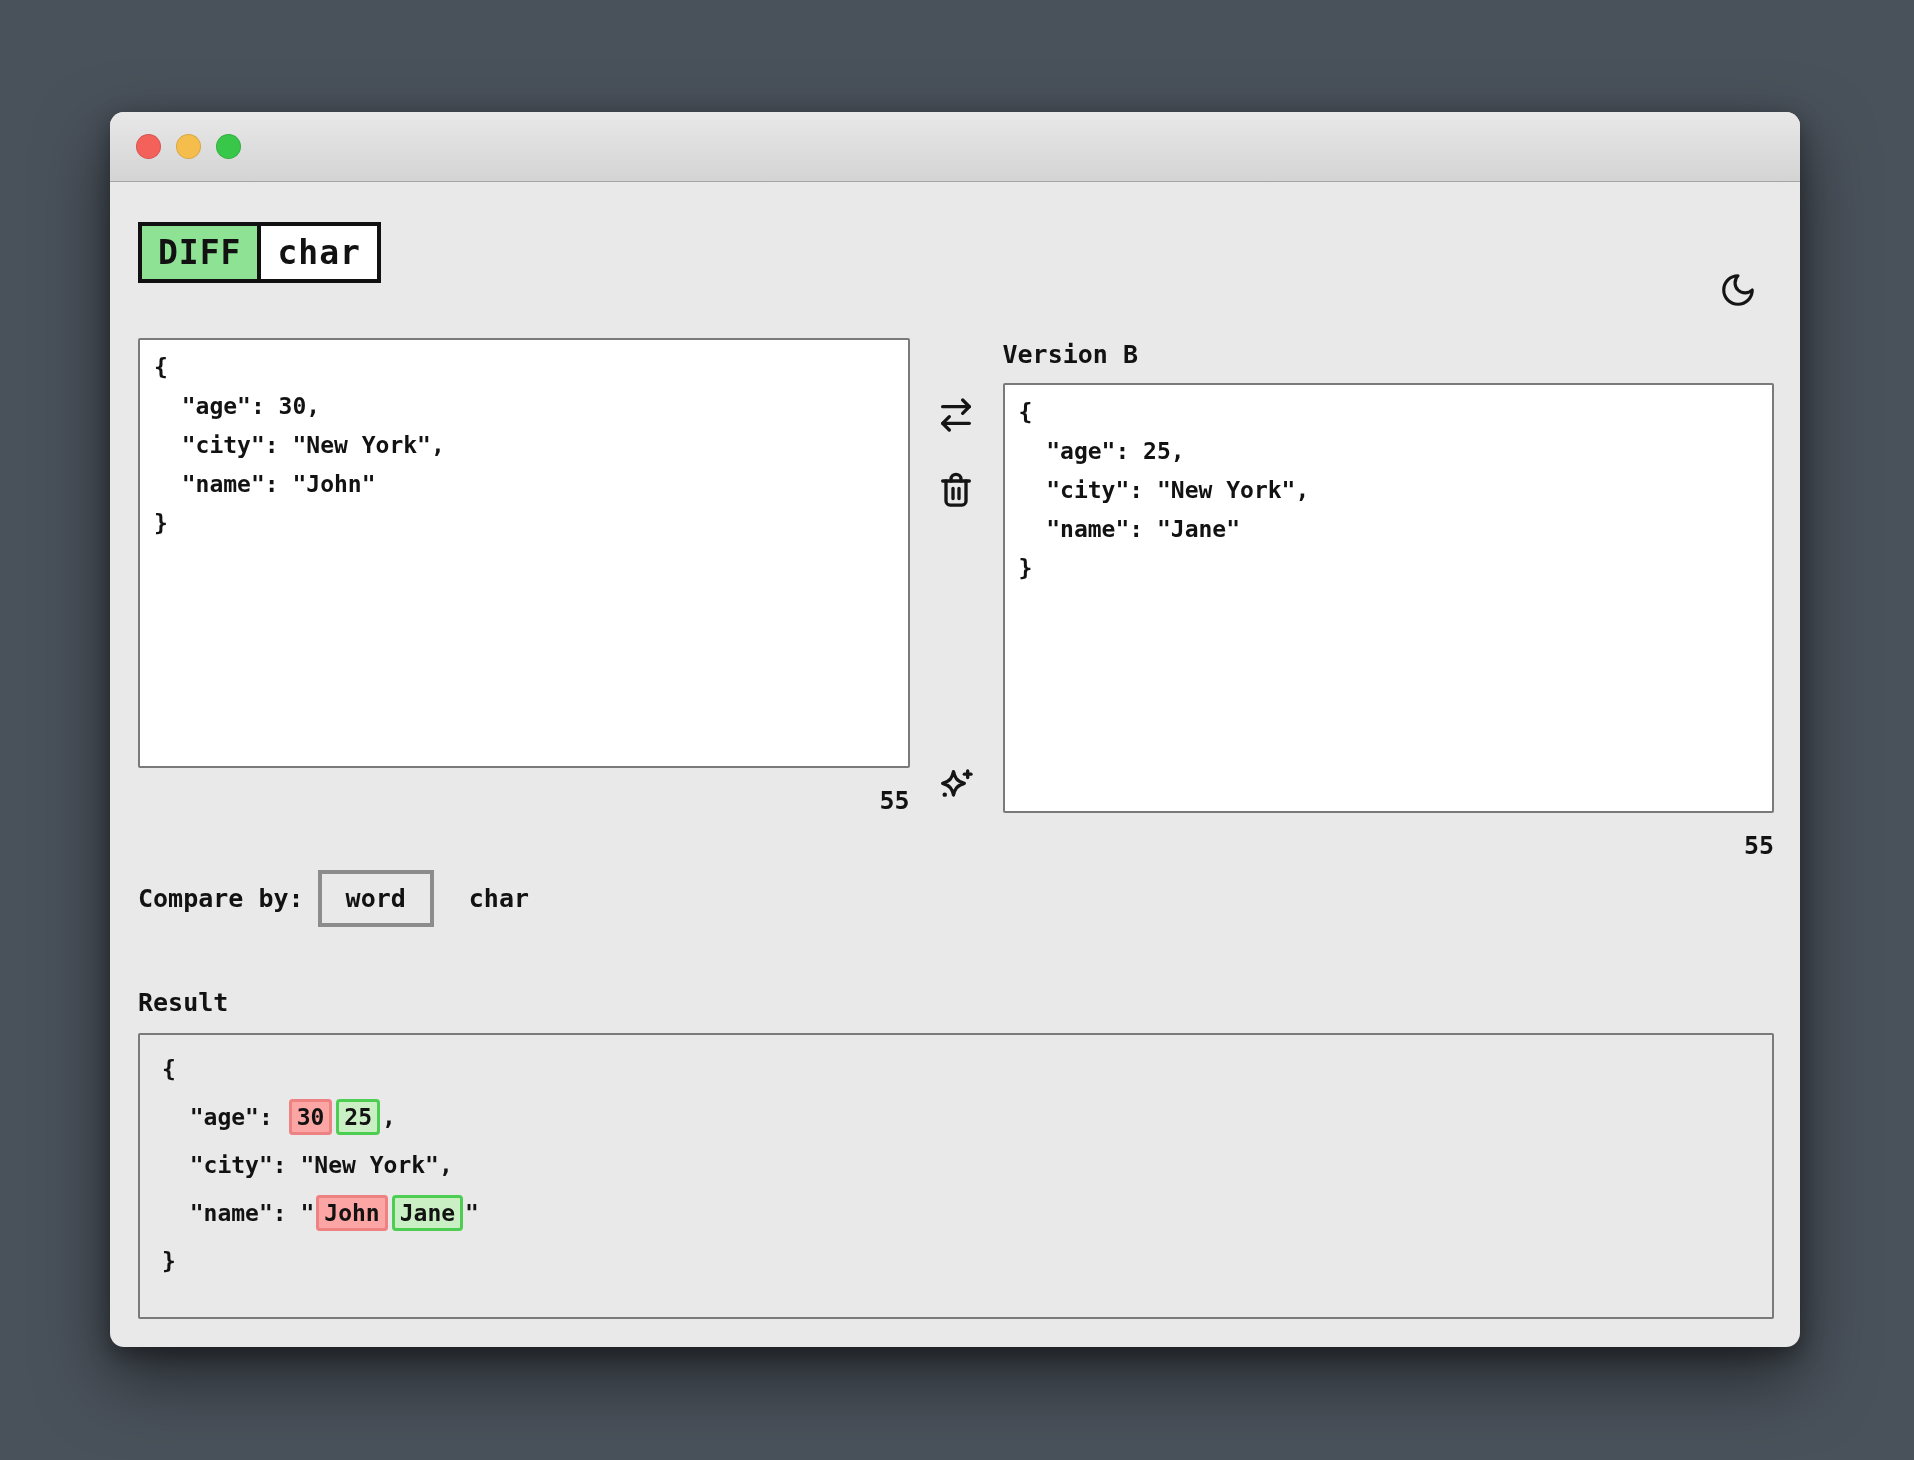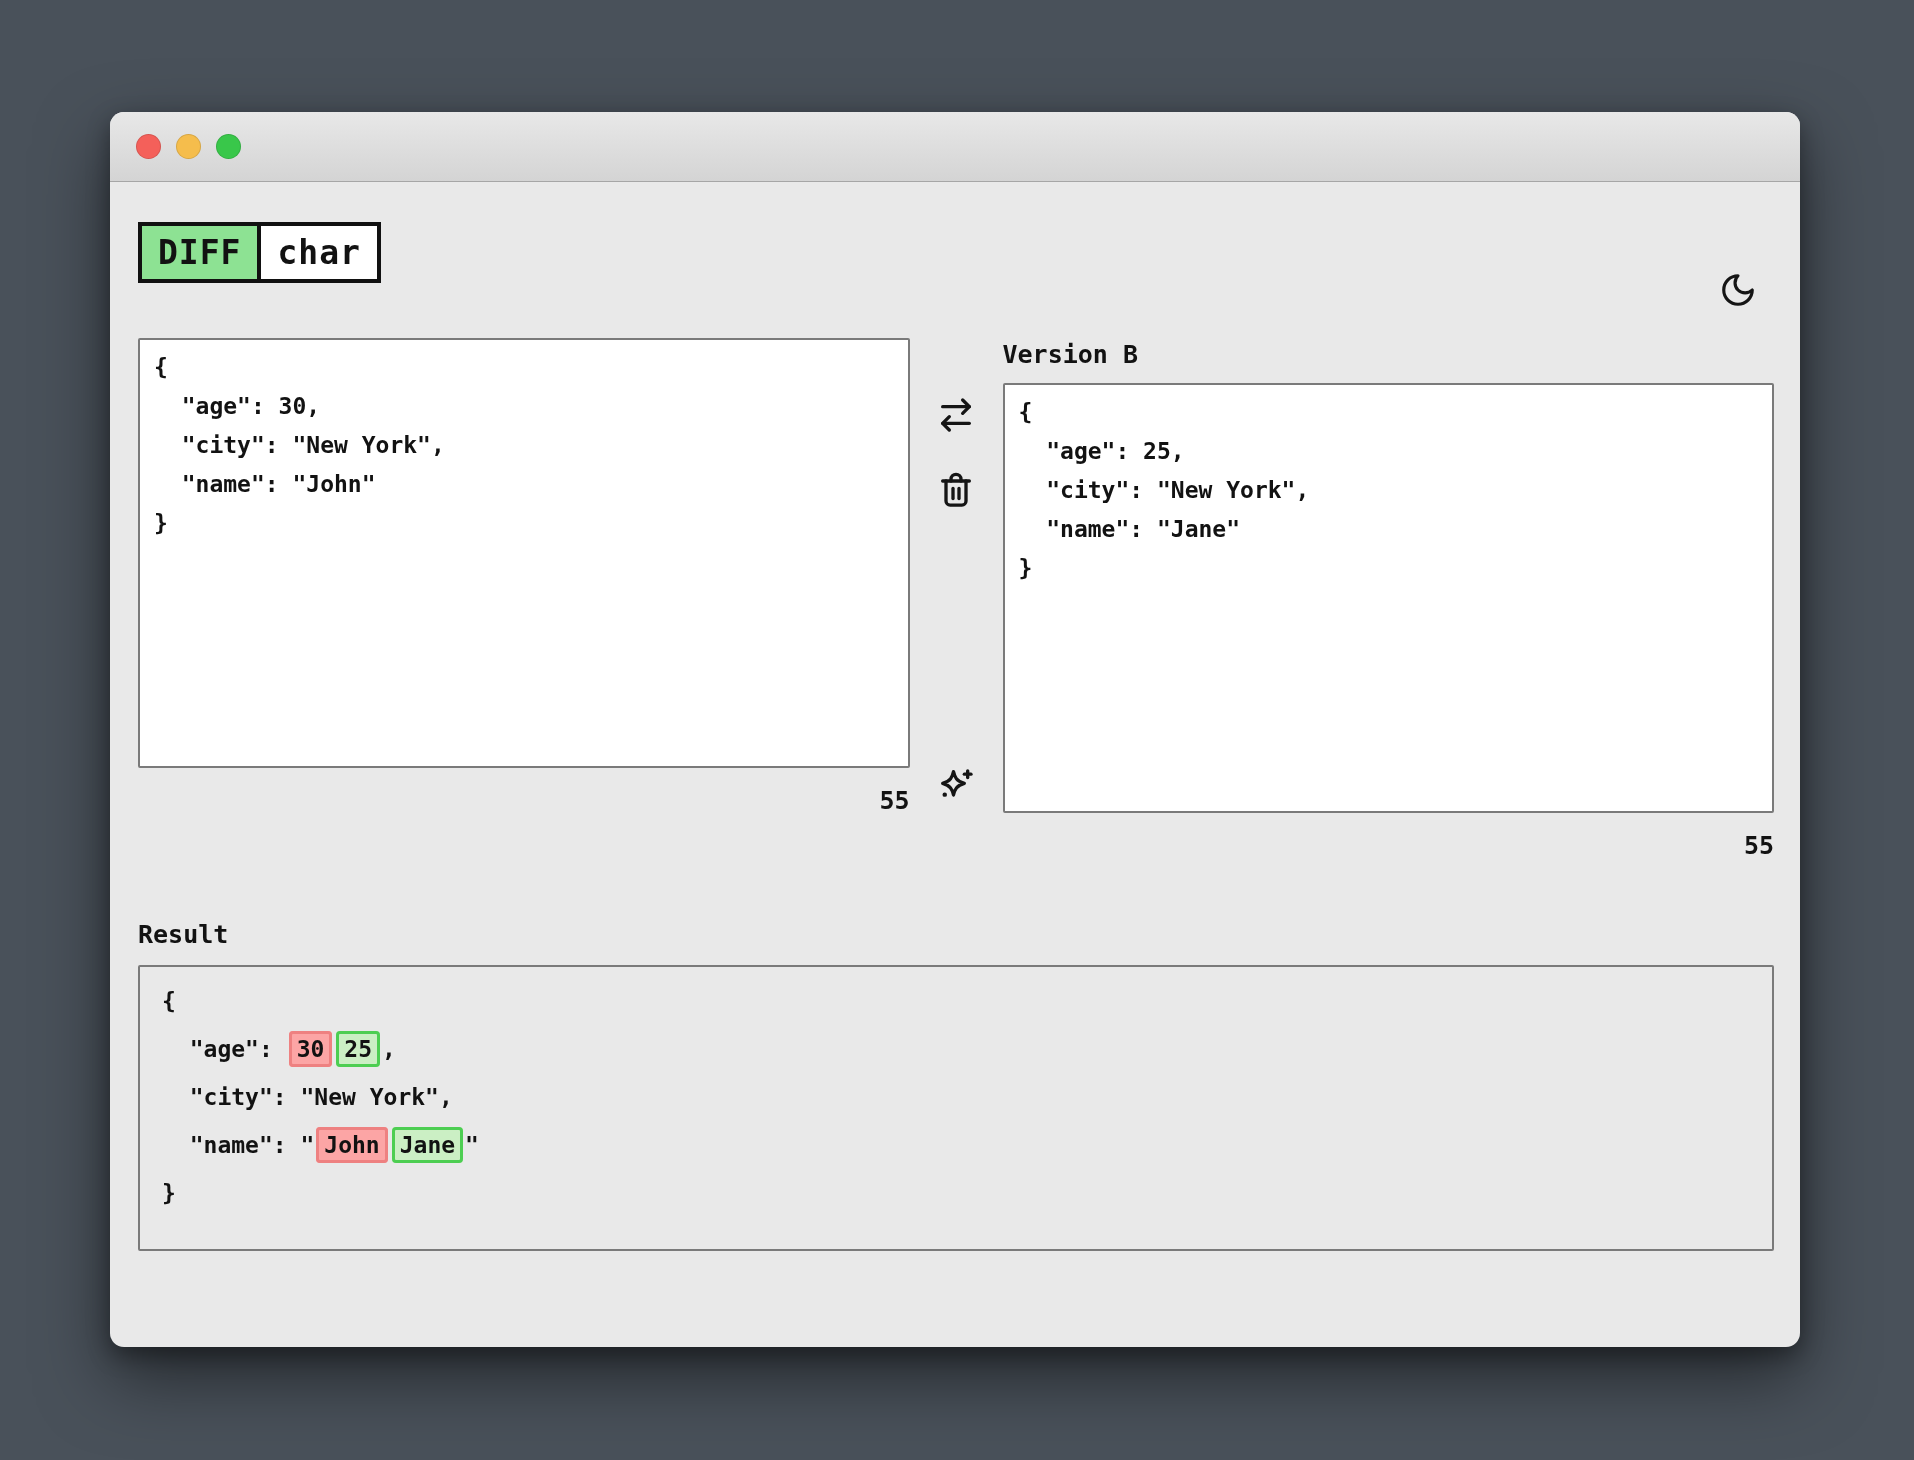--- a/index.html
+++ b/index.html
@@ -210,20 +210,25 @@
         <textarea class="pane" spellcheck="false" style="">{
   "age": 25,
   "city": "New York",
   "name": "Jane"
 }</textarea>
         <div class="counter">55</div>
       </div>
 
     </div>
 
+    <div class="compare-row">
+      <span class="compare-label">Compare by:</span>
+      <button class="mode-btn selected">word</button>
+      <button class="mode-btn plain">char</button>
+    </div>
 
     <div class="result-label">Result</div>
     <div class="result-box">
         <div class="result-line"><span>{</span></div>
         <div class="result-line"><span>  "age": </span><span class="del">30</span><span class="ins">25</span><span>,</span></div>
         <div class="result-line"><span>  "city": "New York",</span></div>
         <div class="result-line"><span>  "name": "</span><span class="del">John</span><span class="ins">Jane</span><span>"</span></div>
         <div class="result-line"><span>}</span></div>
       </div>
 

